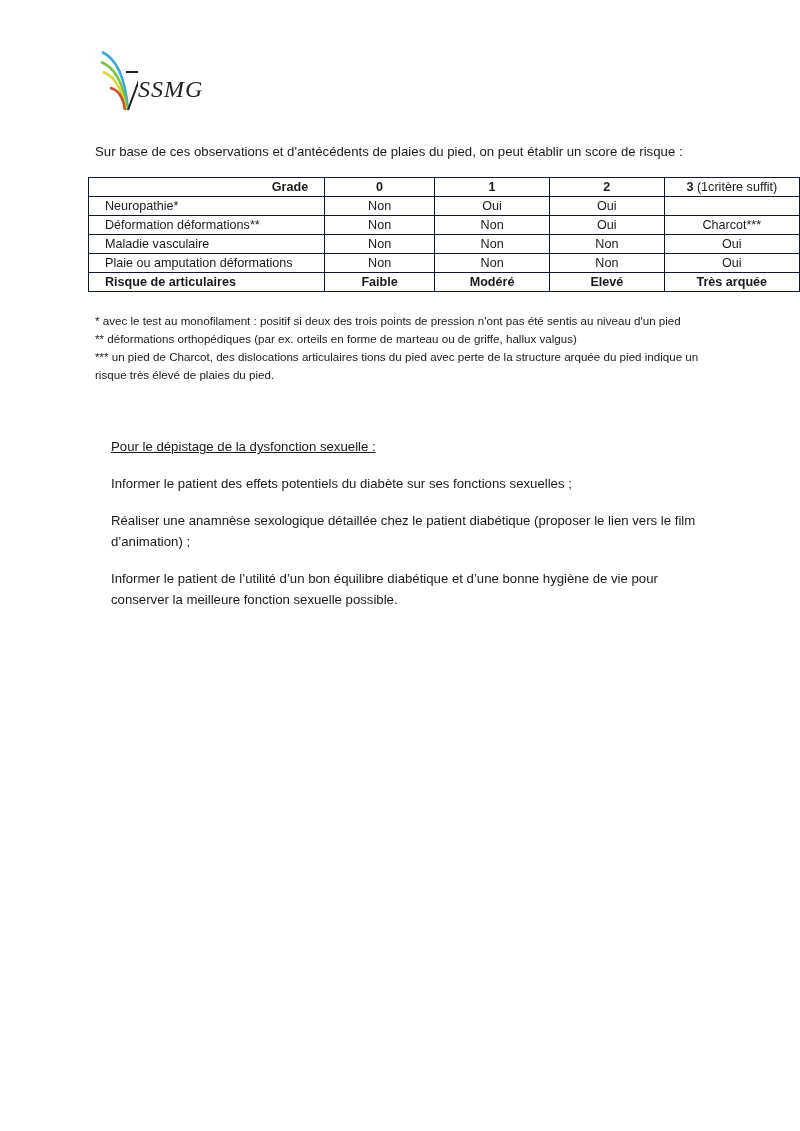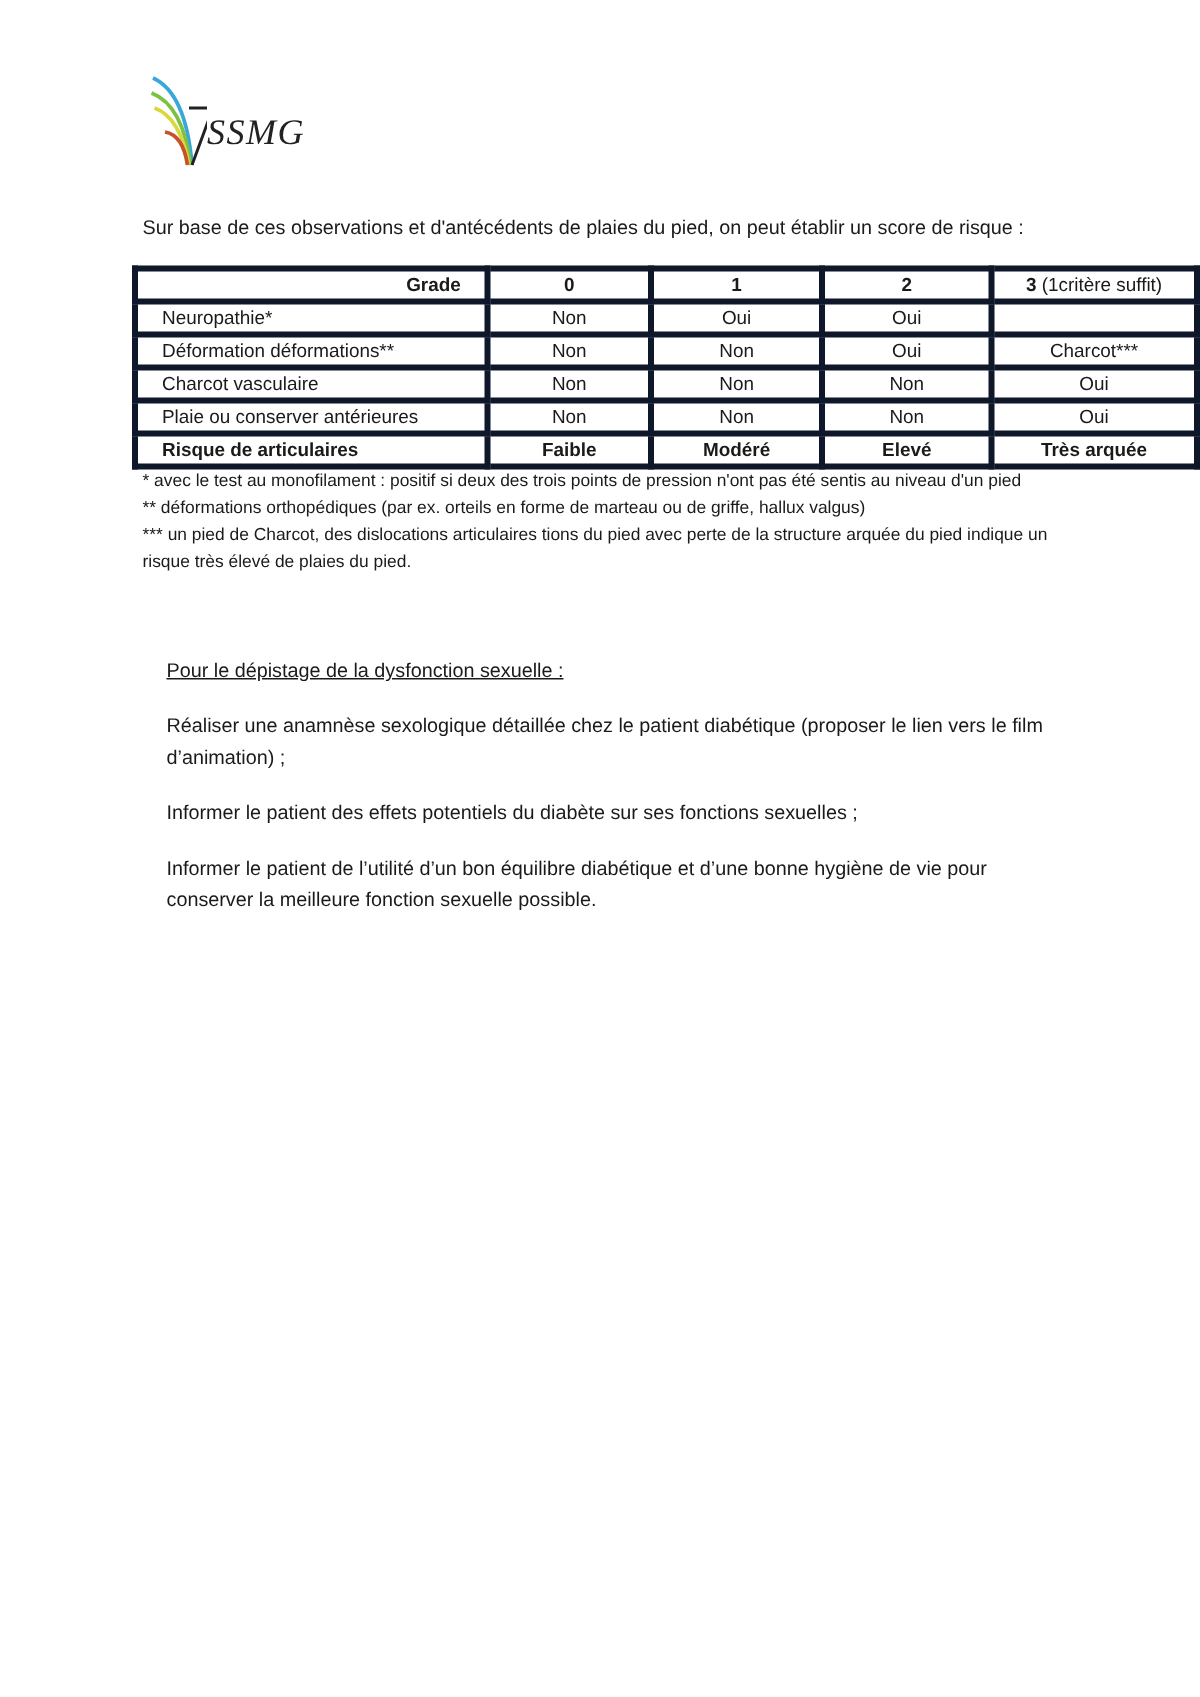--- a/index.html
+++ b/index.html
@@ -1,21 +1,21 @@
 <!DOCTYPE html>
 <html><head>
 <meta charset="utf-8">
 <style>
   html, body { margin:0; padding:0; background:#fff; }
   body { width:800px; height:1131px; position:relative; font-family:"Liberation Sans", sans-serif; color:#1a1a1a; overflow:hidden; }
   .logo { position:absolute; left:98px; top:48px; width:140px; height:70px; }
   .logo-text { position:absolute; left:130px; top:80px; font-family:Liberation Serif, serif; font-style:italic; font-size:24px; color:#222; letter-spacing:1px; }
   .intro { position:absolute; left:95px; top:144px; font-size:13.2px; }
   table.risk { position:absolute; left:88px; top:177px; border-collapse:collapse; font-size:12.6px; }
-  table.risk td { border:4px solid #0f172a; height:18px; padding:0 16px; line-height:18px; white-space:nowrap; }
+  table.risk td { border:1px solid #0f172a; height:18px; padding:0 16px; line-height:18px; white-space:nowrap; }
   table.risk td.c { text-align:center; }
   table.risk td.r { text-align:right; }
   .b { font-weight:bold; }
   .notes { position:absolute; left:95px; top:312px; width:620px; font-size:11.6px; line-height:18px; }
   .notes p { margin:0; }
   .section { position:absolute; left:95px; top:420px; width:620px; font-size:13.2px; line-height:21px; }
   .section p { margin:16px; }
   .u { text-decoration:underline; }
 </style>
 </head>
@@ -51,28 +51,28 @@
     <td class="c"></td>
   </tr>
   <tr>
     <td>Déformation déformations**</td>
     <td class="c">Non</td>
     <td class="c">Non</td>
     <td class="c">Oui</td>
     <td class="c">Charcot***</td>
   </tr>
   <tr>
-    <td>Charcot vasculaire</td>
+    <td>Maladie vasculaire</td>
     <td class="c">Non</td>
     <td class="c">Non</td>
     <td class="c">Non</td>
     <td class="c">Oui</td>
   </tr>
   <tr>
-    <td>Plaie ou conserver antérieures</td>
+    <td>Plaie ou amputation déformations</td>
     <td class="c">Non</td>
     <td class="c">Non</td>
     <td class="c">Non</td>
     <td class="c">Oui</td>
   </tr>
   <tr>
     <td class="b">Risque de articulaires</td>
     <td class="c b">Faible</td>
     <td class="c b">Modéré</td>
     <td class="c b">Elevé</td>
@@ -82,16 +82,16 @@
   </table>
 
 <div class="notes">
   <p>* avec le test au monofilament : positif si deux des trois points de pression n'ont pas été sentis au niveau d'un pied</p>
   <p>** déformations orthopédiques (par ex. orteils en forme de marteau ou de griffe, hallux valgus)</p>
   <p>*** un pied de Charcot, des dislocations articulaires tions du pied avec perte de la structure arquée du pied indique un risque très élevé de plaies du pied.</p>
 </div>
 
 <div class="section">
   <p class="u">Pour le dépistage de la dysfonction sexuelle :</p>
+  <p>Informer le patient des effets potentiels du diabète sur ses fonctions sexuelles ;</p>
   <p>Réaliser une anamnèse sexologique détaillée chez le patient diabétique (proposer le lien vers le film d’animation) ;</p>
-  <p>Informer le patient des effets potentiels du diabète sur ses fonctions sexuelles ;</p>
   <p>Informer le patient de l’utilité d’un bon équilibre diabétique et d’une bonne hygiène de vie pour conserver la meilleure fonction sexuelle possible.</p>
 </div>
 
 </body></html>

